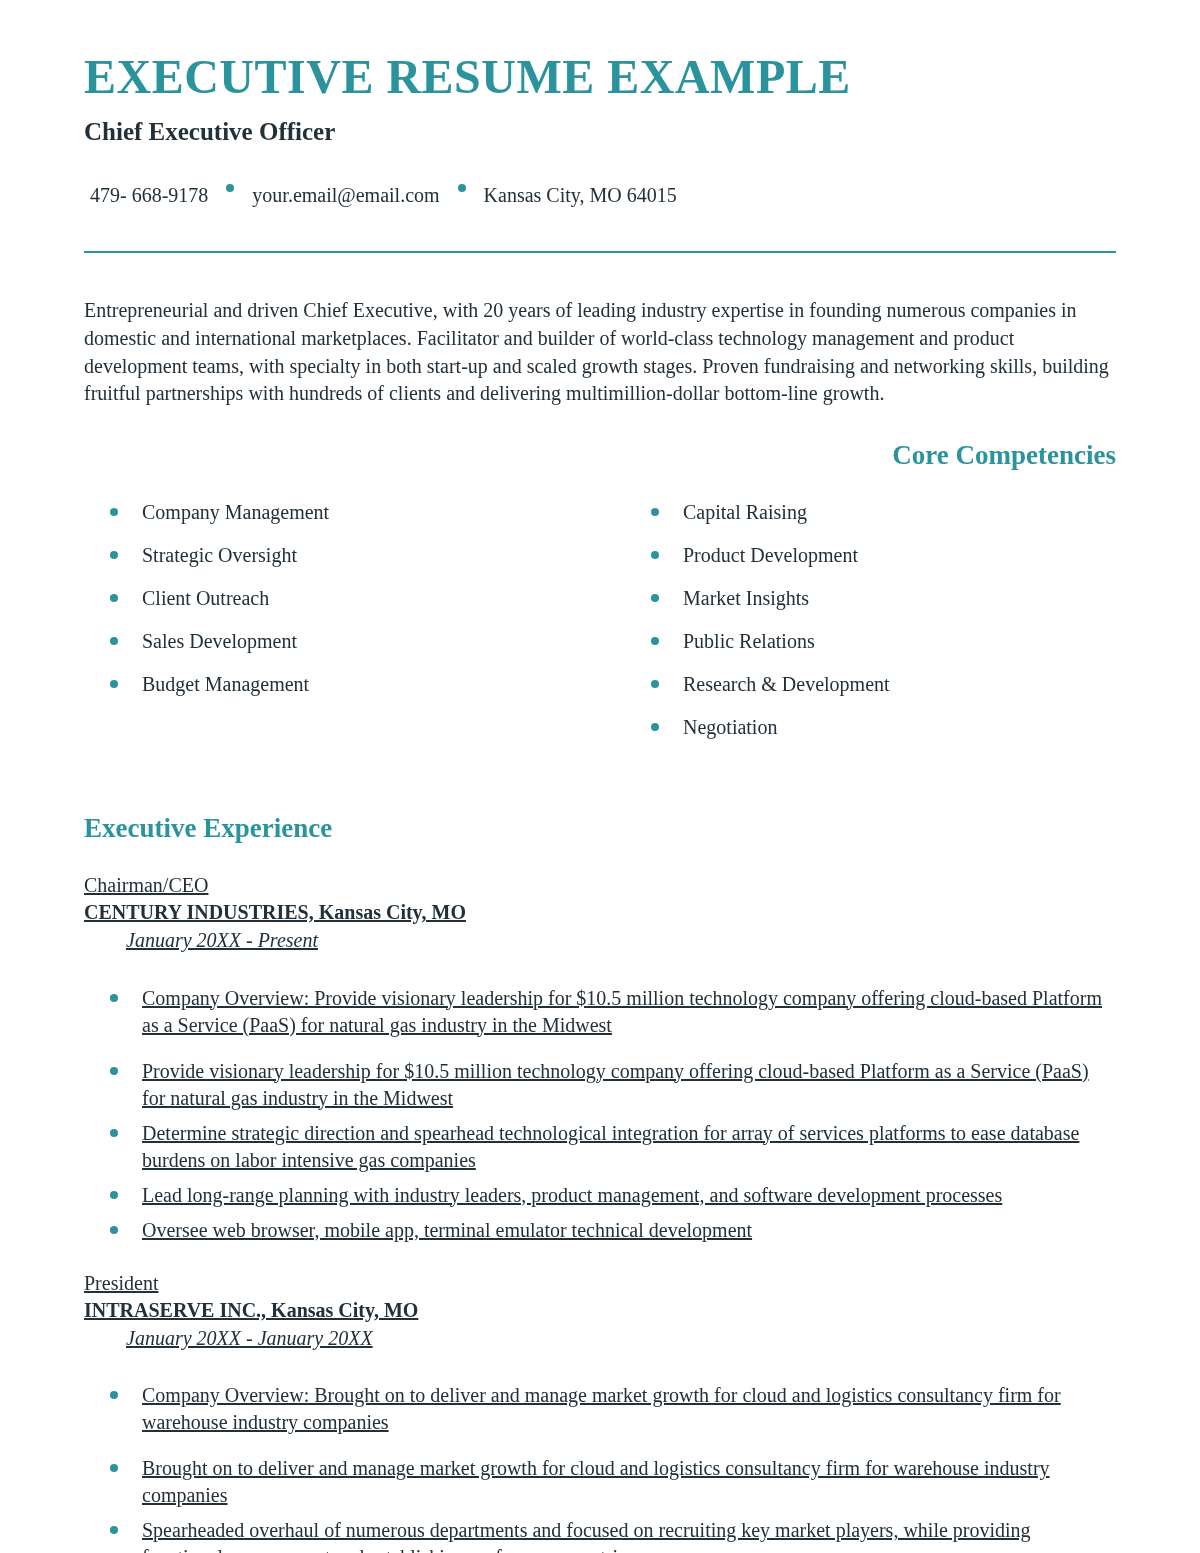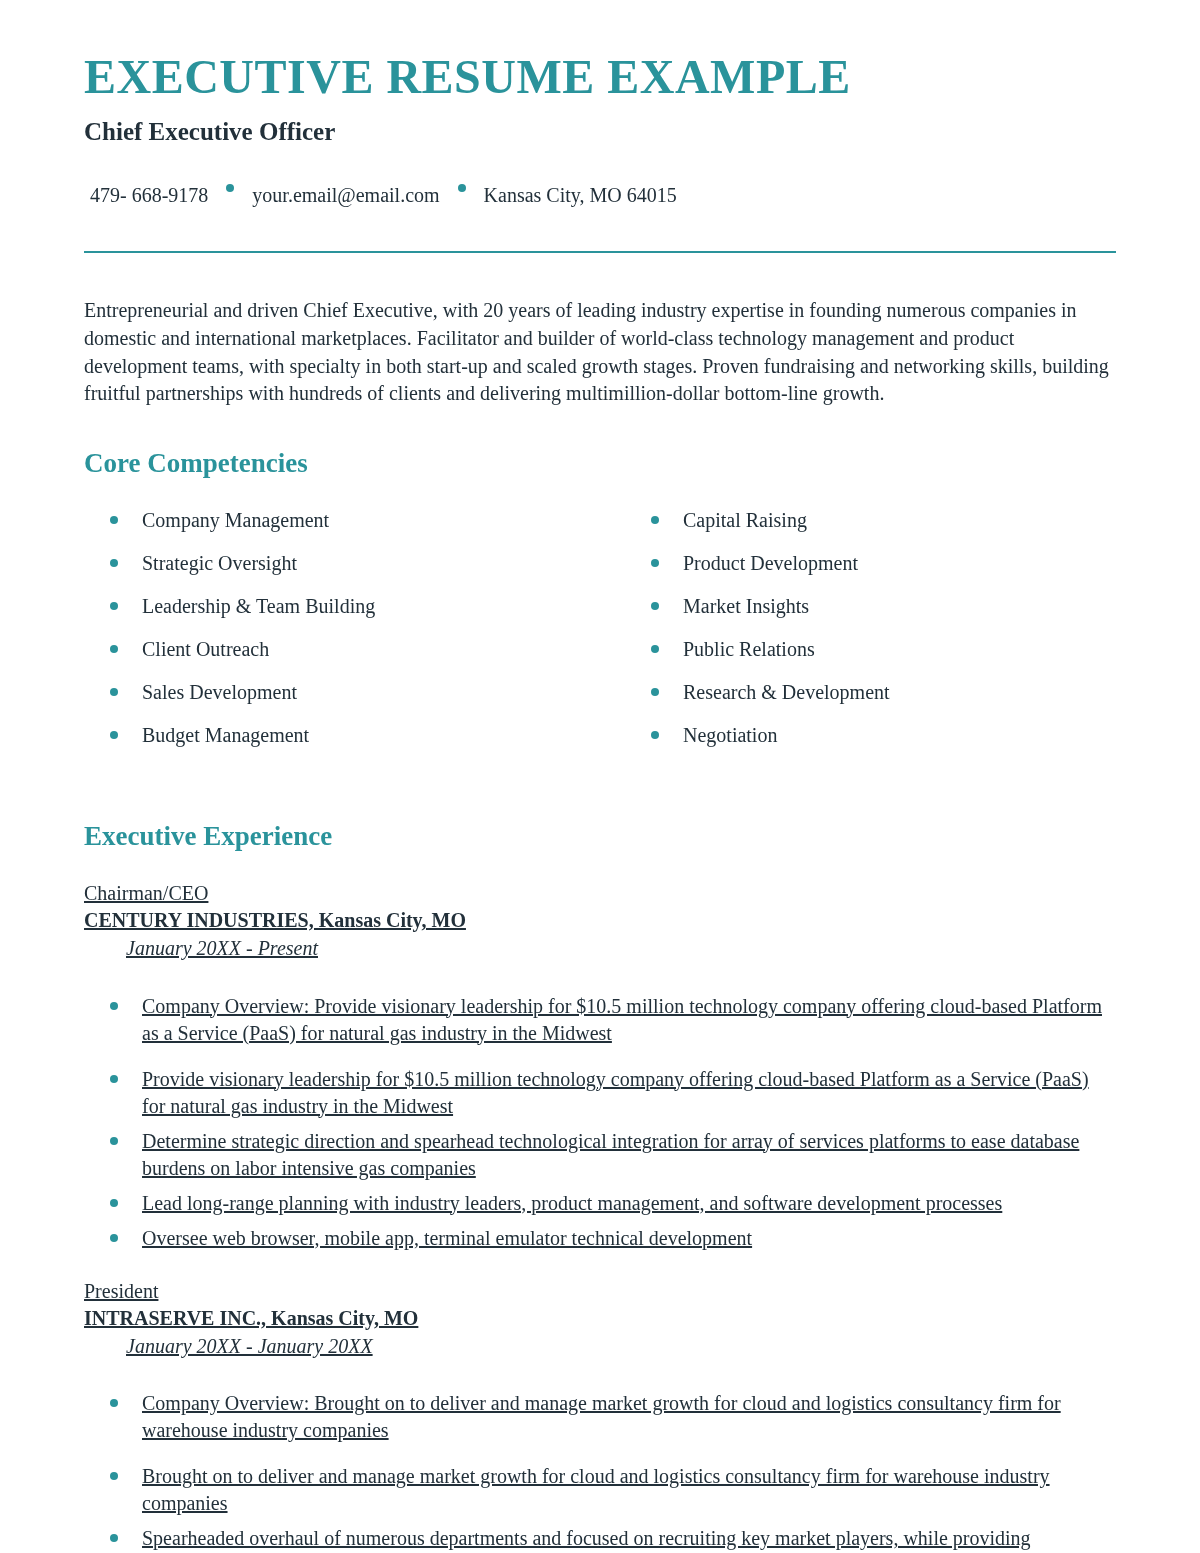--- a/index.html
+++ b/index.html
@@ -41,21 +41,21 @@
     margin:44px 0 0 0;
     font-size:20px; line-height:1.38;
     max-width:1032px;
   }
 
   
   h3.section-heading {
     font-size:27px; font-weight:700; color:var(--accent);
     margin:0;
   }
-  h3.first { margin-top:40px; }
+  h3.first { margin-top:32px;text-align:right; }
   h3.second { margin-top:56px; }
 
   
   ul.bullets { list-style:none; margin:0; padding:0 0 0 26px; }
   ul.bullets li {
     position:relative; padding-left:32px;
     font-size:20px; line-height:1.35;
   }
   ul.bullets li::before {
     content:""; position:absolute; left:0; top:9px;
@@ -101,21 +101,20 @@
   </header>
 
   <p class="summary">Entrepreneurial and driven Chief Executive, with 20 years of leading industry expertise in founding numerous companies in domestic and international marketplaces. Facilitator and builder of world-class technology management and product development teams, with specialty in both start-up and scaled growth stages. Proven fundraising and networking skills, building fruitful partnerships with hundreds of clients and delivering multimillion-dollar bottom-line growth.</p>
 
   <h3 class="section-heading first">Core Competencies</h3>
 
   <div class="comp-grid">
     <ul class="bullets">
       <li>Company Management</li>
       <li>Strategic Oversight</li>
-      <li>Leadership &amp; Team Building</li>
       <li>Client Outreach</li>
       <li>Sales Development</li>
       <li>Budget Management</li>
     </ul>
     <ul class="bullets">
       <li>Capital Raising</li>
       <li>Product Development</li>
       <li>Market Insights</li>
       <li>Public Relations</li>
       <li>Research &amp; Development</li>

